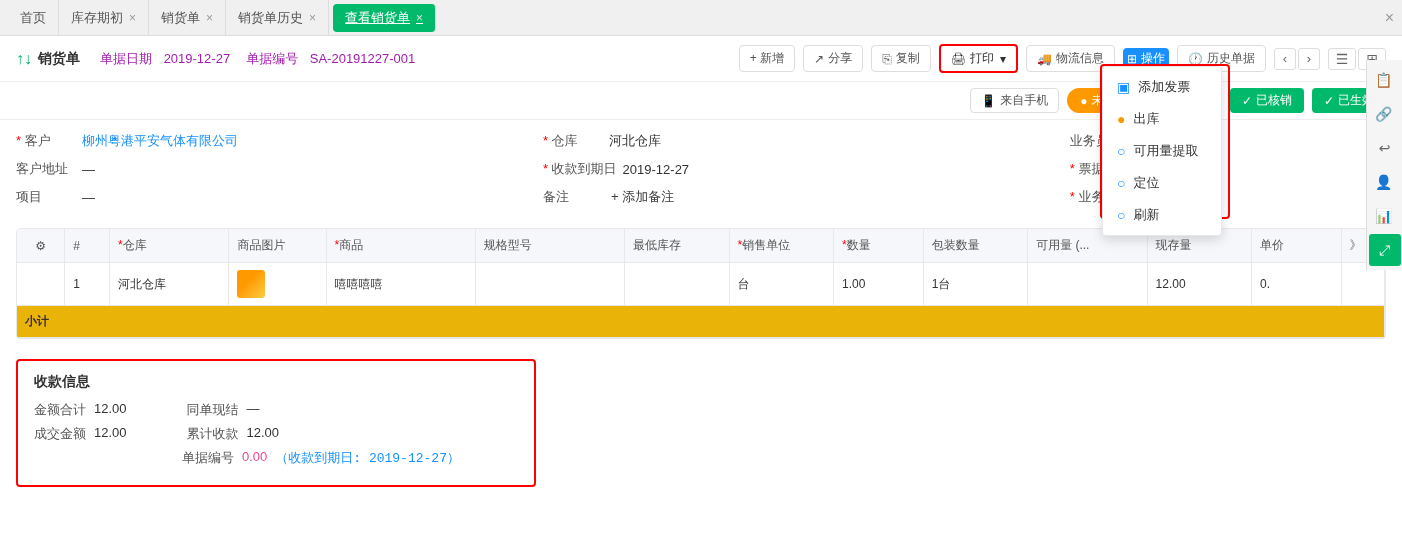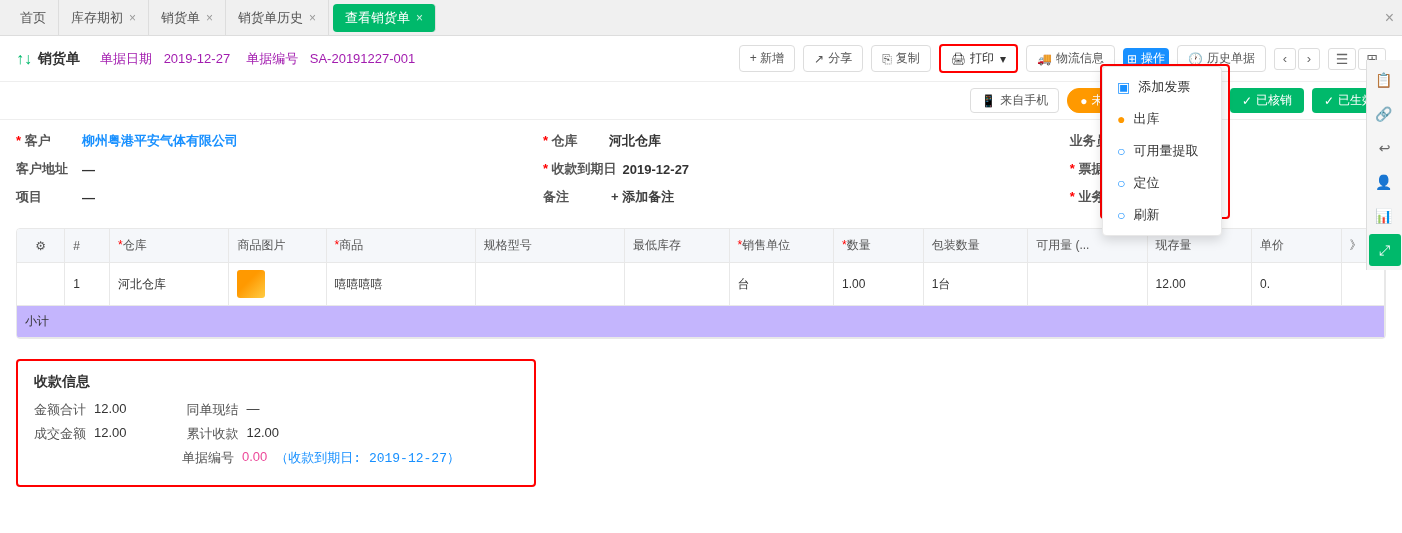--- a/index.html
+++ b/index.html
@@ -8,21 +8,21 @@
     
     .tab-bar {
       display: flex; align-items: center; background: #f0f0f0; border-bottom: 1px solid #ddd;
       padding: 0 8px; height: 36px; position: relative;
     }
     .tab-item {
       display: flex; align-items: center; padding: 0 12px; height: 36px; cursor: pointer;
       font-size: 13px; color: #555; border-right: 1px solid #ddd; white-space: nowrap;
     }
     .tab-item .close-btn { margin-left: 6px; color: #999; font-size: 12px; cursor: pointer; }
-    .tab-item.active-green { background: #00b96b; color: #fff; border-radius: 4px; margin: 4px 4px; height: 28px; }
+    .tab-item.active-green { background: #00b96b; color: #fff; border-radius: 4px; margin: 4px 4px; height: 28px; text-decoration: underline; }
     .tab-close-x { position: absolute; right: 8px; top: 50%; transform: translateY(-50%); cursor: pointer; color: #999; font-size: 16px; }
 
     
     .doc-header {
       display: flex; align-items: center; padding: 8px 16px; border-bottom: 1px solid #eee;
       background: #fff;
     }
     .doc-title { display: flex; align-items: center; gap: 6px; font-size: 14px; font-weight: bold; color: #333; }
     .doc-title-icon { color: #00b96b; font-size: 16px; }
     .doc-meta { display: flex; align-items: center; gap: 16px; margin-left: 20px; font-size: 13px; color: #a21caf; }
@@ -49,36 +49,36 @@
       border-bottom: 1px solid #eee; background: #fff; gap: 8px;
     }
     .sec-btn {
       display: flex; align-items: center; gap: 4px; padding: 3px 10px; border: 1px solid #ddd;
       border-radius: 4px; cursor: pointer; background: #fff; color: #555; font-size: 12px;
     }
     .sec-btn.active-state { background: #ff9900; color: #fff; border-color: #ff9900; border-radius: 12px; padding: 3px 12px; }
 
     
     .form-section { padding: 12px 16px; background: #fff; }
-    .form-row { display: flex; align-items: center; margin-bottom: 10px; gap: 0; font-weight: bold; }
+    .form-row { display: flex; align-items: center; margin-bottom: 10px; gap: 0; }
     .form-field { display: flex; align-items: center; gap: 6px; flex: 1; }
     .form-label { color: #555; white-space: nowrap; min-width: 60px; }
     .form-label.required::before { content: '* '; color: red; }
     .form-value { color: #333; }
     .form-value.link { color: #1890ff; cursor: pointer; }
     .add-note { color: #404040; cursor: pointer; display: flex; align-items: center; gap: 2px; }
 
     
     .table-section { margin: 0 16px; border: 1px solid #e8e8e8; border-radius: 4px; overflow: hidden; }
     table { width: 100%; border-collapse: collapse; font-size: 12px; }
     thead tr { background: #f5f7fa; }
     thead th { padding: 8px 8px; border-right: 1px solid #e8e8e8; border-bottom: 1px solid #e8e8e8; color: #555; font-weight: normal; text-align: left; white-space: nowrap; }
     tbody tr:nth-child(even) { background: #fafafa; }
     tbody td { padding: 7px 8px; border-right: 1px solid #e8e8e8; border-bottom: 1px solid #e8e8e8; }
-    .subtotal-row td { background: #c4b5fd; font-weight: normal; }
+    .subtotal-row td { background: #eab308; font-weight: bold; }
     .gear-col { width: 32px; text-align: center; }
 
     
     .product-img { width: 28px; height: 28px; background: linear-gradient(135deg, #ff9900 40%, #ffcc44 100%); border-radius: 3px; }
 
     
     .bottom-info {
       margin: 12px 16px; border: 2px solid red; border-radius: 4px; padding: 12px 16px;
       background: #fff; display: inline-block; min-width: 520px;
     }

